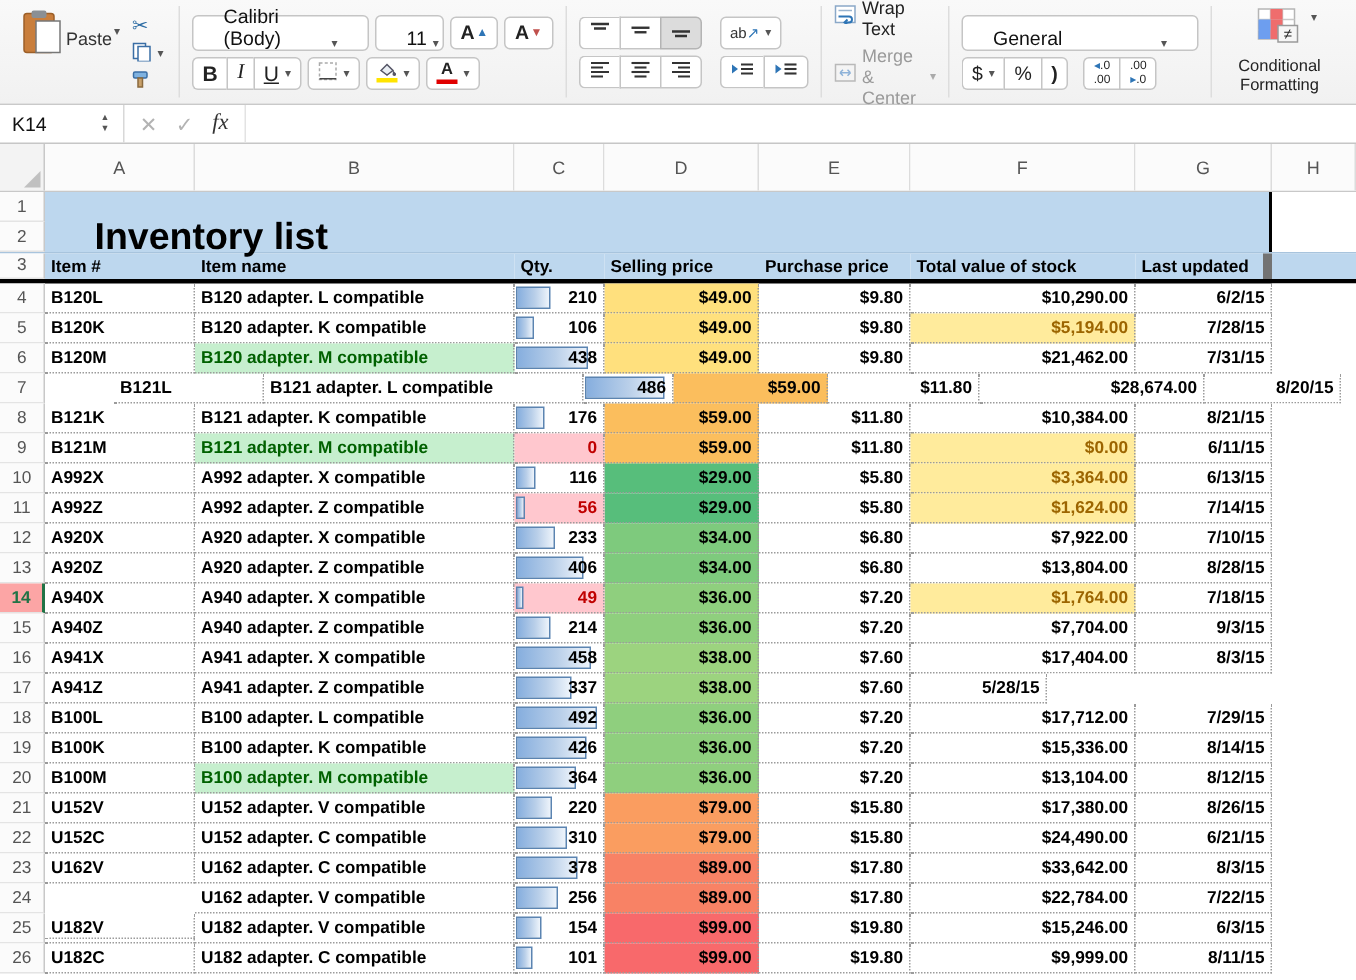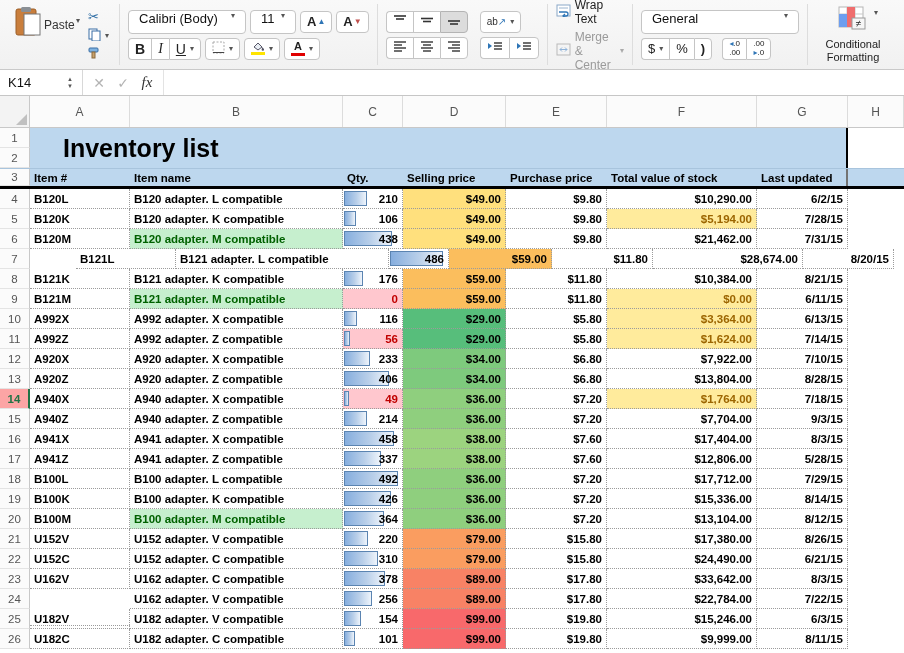--- a/index.html
+++ b/index.html
@@ -16,21 +16,21 @@
     display:inline-flex; align-items:center; justify-content:center; padding:0 6px;
     font-size:13px; color:#222; cursor:default; }
   .btn.active { background:#dcdcdc; border-color:#b4b4b4; }
   .btn.small { height:22px; }
   .seg { display:inline-flex; }
   .seg .btn { border-radius:0; border-right-width:0; }
   .seg .btn:first-child { border-radius:4px 0 0 4px; }
   .seg .btn:last-child { border-radius:0 4px 4px 0; border-right-width:1px; }
   .dd { font-size:8px; color:#555; margin-left:4px; }
   .select { background:#fff; border:1px solid #c5c5c5; border-radius:4px; height:24px;
-    display:inline-flex; align-items:flex-start; font-size:13px; padding:0 10px; color:#111; justify-content:space-between; }
+    display:inline-flex; align-items:flex-end; font-size:13px; padding:0 20px; color:#111; justify-content:space-between; }
   .pastewrap { display:flex; gap:6px; align-items:flex-start; }
   .pastebtn { display:flex; flex-direction:row; align-items:center; width:52px; }
   .pastelabel { font-size:12px; color:#333; margin-top:2px; }
   .clipstack { display:flex; flex-direction:column; gap:2px; align-items:flex-start; padding-top:2px; }
   .mini { height:17px; display:inline-flex; align-items:center; font-size:13px; color:#3a5a78; padding:0 2px; }
   .bold-b { font-weight:bold; font-size:14px; }
   .ital-i { font-style:italic; font-family:"Liberation Serif",serif; font-size:14px; }
   .und-u { text-decoration:underline; font-size:14px; }
   .colorbar { display:block; width:14px; height:3px; margin-top:1px; }
   .stackbtn { display:flex; flex-direction:column; align-items:center; line-height:1; }
@@ -65,25 +65,25 @@
   .grow { display:flex; height:20px; }
   .gut { width:30px; background:#fbfbfb; border-right:1px solid #c8c8c8; border-bottom:1px solid #e4e4e4;
     display:flex; align-items:center; justify-content:center; font-size:11.5px; color:#555; flex:none; }
   .gut.sel { color:#217346; font-weight:bold; border-right:2px solid #217346; background:#fca5a5; }
   .cell { flex:none; font-size:11.5px; font-weight:bold; color:#000; display:flex; align-items:center;
     border-right:1px dotted #9b9b9b; border-bottom:1px dotted #9b9b9b; padding:0 4px; overflow:hidden; white-space:nowrap; }
   .cell.right { justify-content:flex-end; }
   .cell.plain { border:none; background:#fff; }
   .titlerows { position:relative; }
   .bluecell { background:#BDD7EE; border-right:2px solid #000; }
-  .titletext { position:absolute; left:63px; top:0; height:40px; line-height:40px;
+  .titletext { position:absolute; left:63px; top:10px; height:40px; line-height:40px;
     font-size:25px; font-weight:bold; color:#000; }
   .hdrrow .cell { background:#BDD7EE; border-right:none; border-bottom:none; }
   .hdrrow { border-bottom:3px solid #000; border-top:1px solid #a8c4dd; }
-  .hdrrow .lastblue { border-right:2px solid #737373; }
+  .hdrrow .lastblue { border-right:6px solid #737373; }
   .qtycell { position:relative; }
   .qtybar { position:absolute; left:1px; top:2px; bottom:2px;
     background:linear-gradient(90deg,#86aede 0%, #b9cfe9 55%, #eef4fb 100%);
     border:1px solid #5b84b1; }
   .qtyval { position:relative; z-index:1; width:100%; text-align:right; }
 </style>
 </head>
 <body>
 
 <div class="toolbar">
@@ -566,21 +566,20 @@
       <div class="grow">
         <div class="gut">17</div>
         <div class="cell " style="width: 100px;">A941Z</div>
         <div class="cell " style="width: 213px;">A941 adapter. Z compatible</div>
         <div class="cell right qtycell" style="width: 60px;">
           <div class="qtybar" style="width: 37px;"></div>
           <span class="qtyval">337</span>
         </div>
         <div class="cell right" style="width: 103px; background: rgb(156, 211, 127);">$38.00</div>
         <div class="cell right" style="width: 101px;">$7.60</div>
-        <div class="cell right" style="width: 150px;">$12,806.00</div>
         <div class="cell right" style="width: 91px;">5/28/15</div>
         <div class="cell plain" style="width: 56px;"></div>
       </div>
       <div class="grow">
         <div class="gut">18</div>
         <div class="cell " style="width: 100px;">B100L</div>
         <div class="cell " style="width: 213px;">B100 adapter. L compatible</div>
         <div class="cell right qtycell" style="width: 60px;">
           <div class="qtybar" style="width: 54px;"></div>
           <span class="qtyval">492</span>

